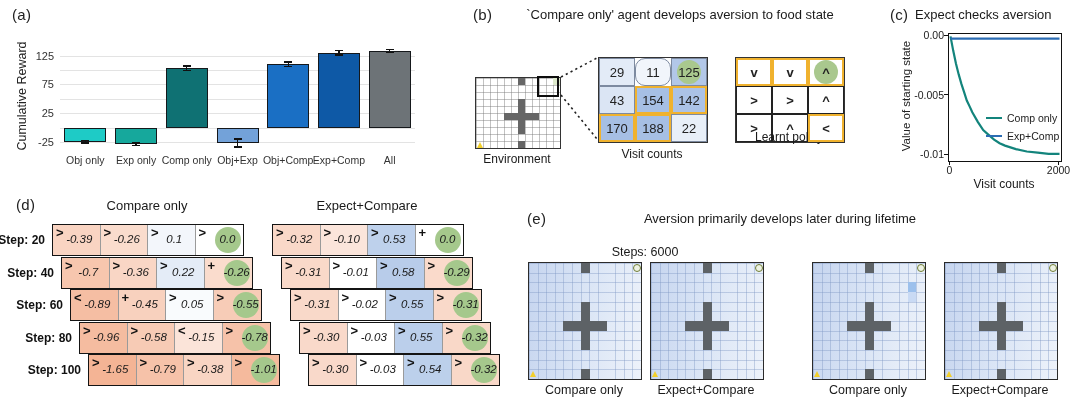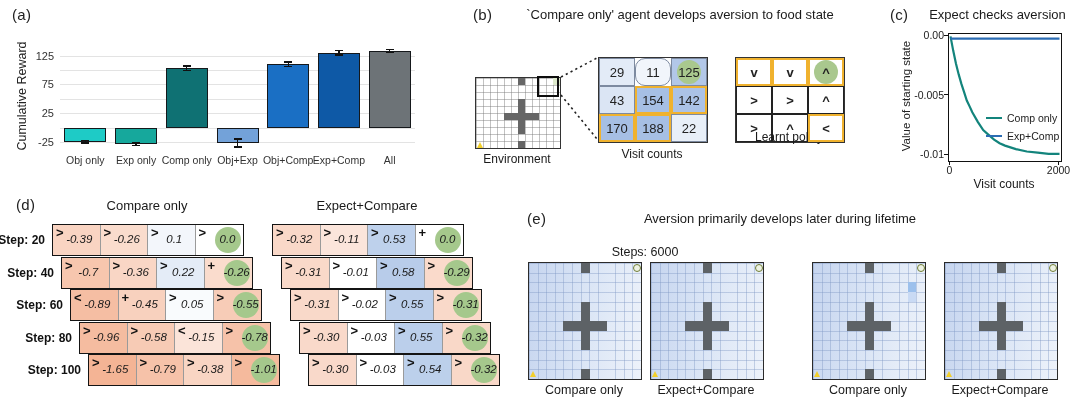--- a/index.html
+++ b/index.html
@@ -36,21 +36,21 @@
   #policy-table{left:735px}
   #visit-caption{left:598px;top:147px;width:108px}
   #policy-caption{left:735px;top:130px;width:108px}
   .vcell{position:absolute;width:36px;height:28px;border:1px solid #7d8aa0;box-sizing:border-box;display:flex;align-items:center;justify-content:center;font-size:13px;color:#222}
   .pcell{position:absolute;width:36px;height:28px;border:1.6px solid #222;box-sizing:border-box;display:flex;align-items:center;justify-content:center;font-weight:600;font-size:13px;background:#fff;color:#222}
   .gcirc{position:absolute;left:50%;top:50%;transform:translate(-50%,-50%);width:24px;height:24px;border-radius:50%;z-index:0}
   .cellnum{position:relative;z-index:1}
 
   
   #label-c{left:890px;top:6px}
-  #title-c{left:915px;top:7px;width:165px;text-align:center}
+  #title-c{left:915px;top:7px;width:165px;}
   #ylabel-c{position:absolute;left:906px;top:96px;transform:translate(-50%,-50%) rotate(-90deg);font-size:11.5px;white-space:nowrap;color:#222}
   #c-frame{position:absolute;left:948px;top:33px;width:112px;height:127px;border:1.5px solid #111;box-sizing:content-box}
   .c-ytick{position:absolute;width:36px;text-align:right;font-size:10.5px;color:#222;left:908px}
   .c-xtick{position:absolute;font-size:10.5px;color:#222;text-align:center;top:164px}
   .c-tickmark-y{position:absolute;width:4px;height:1.2px;background:#111;left:944px}
   .c-tickmark-x{position:absolute;width:1.2px;height:4px;background:#111;top:160.5px}
   #xlabel-c{left:948px;top:177px;width:112px;font-size:12px}
   #c-legend{position:absolute;left:986px;top:112px;z-index:3}
   .leg-row{display:flex;align-items:center;margin-bottom:6px}
   .leg-swatch{width:16px;height:2.4px;margin-right:5px}
@@ -285,21 +285,21 @@
           <div class="dval goalval">0.0</div>
         </div>
       </div>
       <div class="drow" style="left: 272px; top: 224px; z-index: 10;">
         <div class="dcell" style="background: rgb(249, 216, 200);">
           <div class="darrow">&gt;</div>
           <div class="dval">-0.32</div>
         </div>
         <div class="dcell" style="background: rgb(251, 229, 219);">
           <div class="darrow">&gt;</div>
-          <div class="dval">-0.11</div>
+          <div class="dval">-0.10</div>
         </div>
         <div class="dcell" style="background: rgb(190, 209, 236);">
           <div class="darrow">&gt;</div>
           <div class="dval">0.53</div>
         </div>
         <div class="dcell" style="background: rgb(255, 255, 255);">
           <div class="dgoal" style="background: rgb(165, 200, 140);"></div>
           <div class="darrow">+</div>
           <div class="dval goalval">0.0</div>
         </div>

